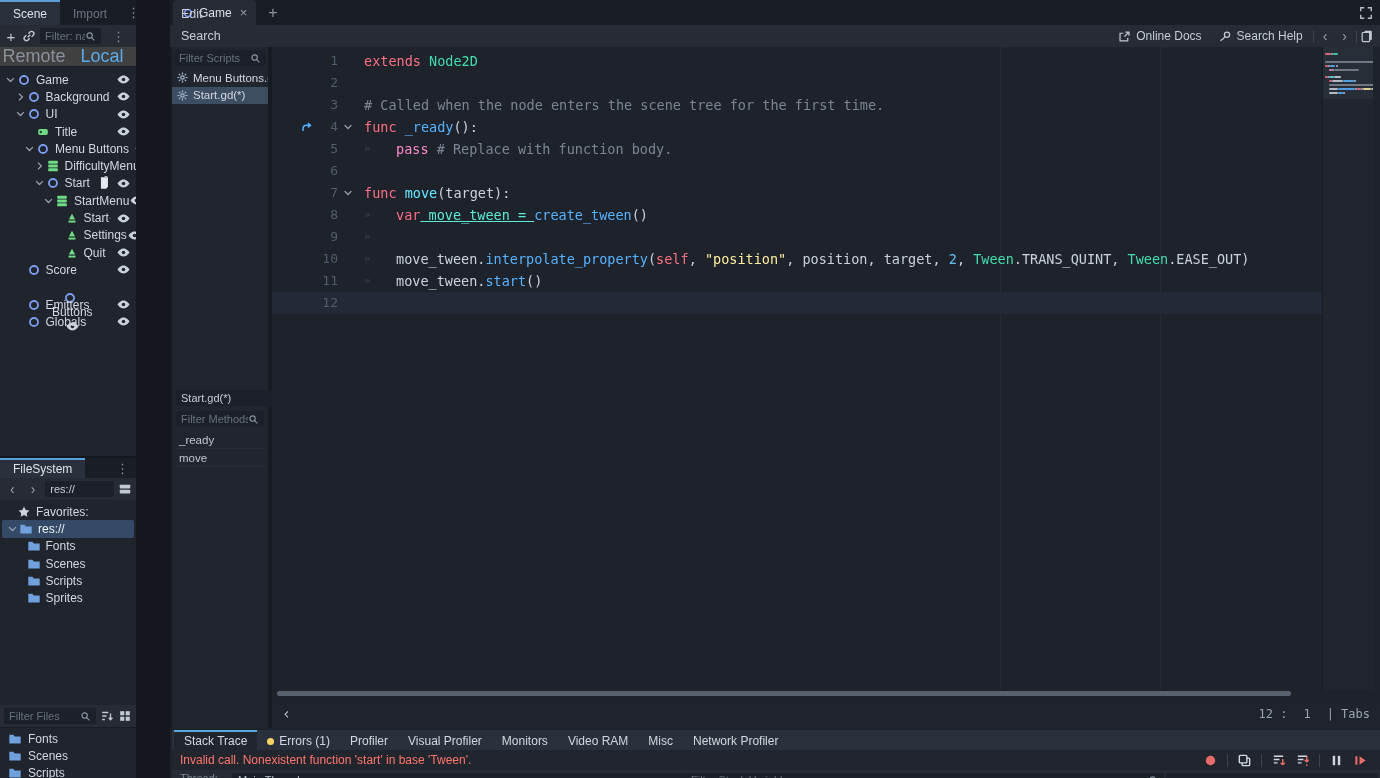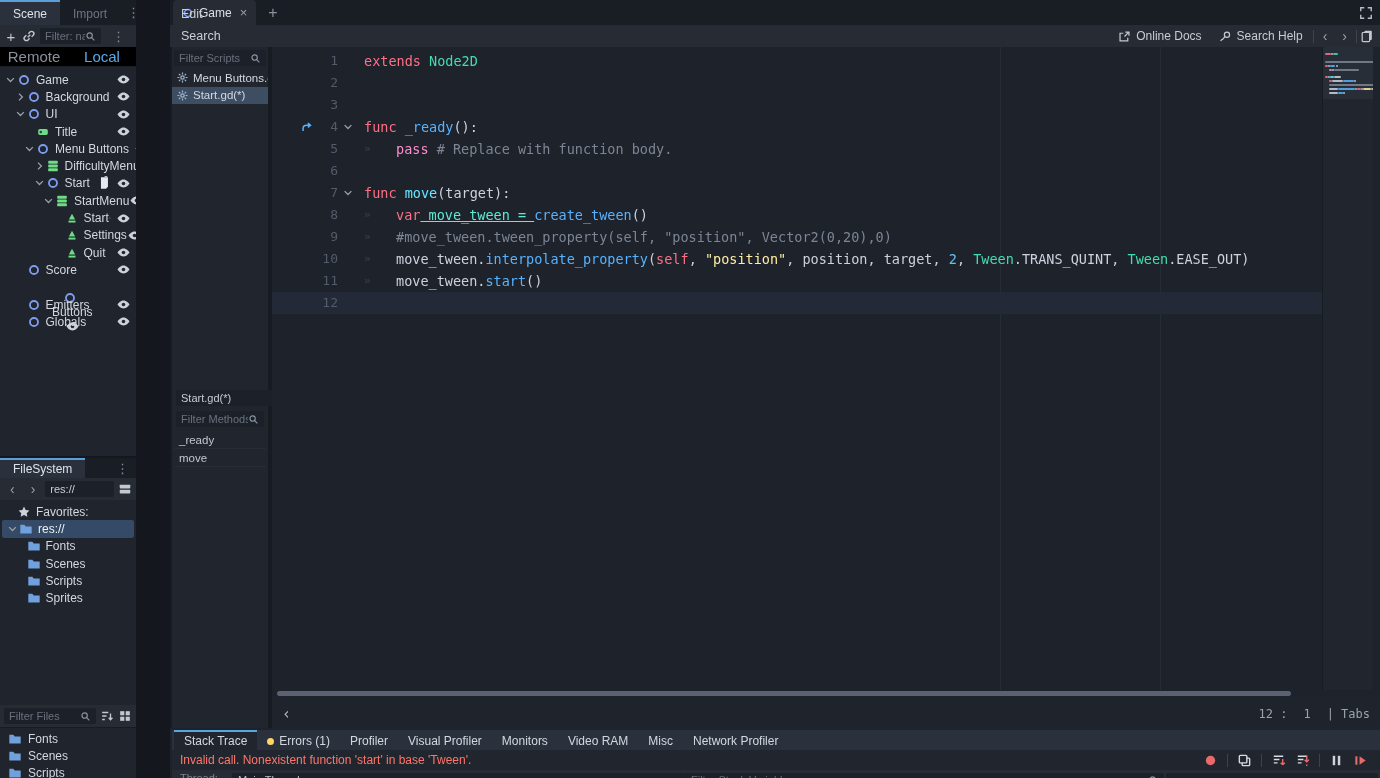--- a/index.html
+++ b/index.html
@@ -19,21 +19,21 @@
   .dots{color:#8a919d;font-size:13px;margin-left:auto;align-self:center;padding:0 7px}
 
   .dock-toolbar{height:22px;background:#262b34;display:flex;align-items:center;gap:4px;padding:0 4px;flex:none}
   .tbico{color:#c3c9d3;font-size:15px;line-height:15px;width:14px;text-align:center;flex:none}
   .icobox{width:14px;height:14px;flex:none;display:flex}
   .filter-box{flex:1;display:flex;align-items:center;background:#1c2129;border-radius:2px;height:16px;padding:0 5px;min-width:0}
   .filter-box input{flex:1;min-width:0;background:none;border:none;outline:none;color:#c6ccd6;font-size:11px;padding:0}
   .filter-box input::placeholder{color:#69707d}
   .inico{width:11px;height:11px;flex:none;display:flex}
 
-  .remote-local{height:19px;display:flex;background:#000000;border-bottom:1px solid #191d24;font-size:15px;flex:none}
+  .remote-local{height:19px;display:flex;background:#404040;border-bottom:1px solid #191d24;font-size:18px;flex:none}
   .rl{flex:1;display:flex;align-items:center;justify-content:center;color:#8a919d}
   .rl.local{color:#5aa9e8}
 
   #scene-tree{flex:1;padding-top:4px;font-size:12px;overflow:hidden}
   .trow{display:flex;align-items:center;height:17.3px;padding-right:5px}
   .trow.sel{background:#354a66;border-radius:2px;margin:0 2px}
   .texp{width:13px;height:12px;flex:none;display:flex}
   .tico{width:14px;height:14px;flex:none;margin-right:5px;display:flex}
   .tlabel{color:#d3d8e0;white-space:nowrap}
   .trow.sel .tlabel{color:#eef1f5}
@@ -703,33 +703,33 @@
         </div>
       </div>
 
       <div id="code-editor">
         <div class="guide g1"></div>
         <div class="guide g2"></div>
         <div id="curline"></div>
         <div id="code-lines">
             <div class="cline"><div class="gut"><div class="gnum">1</div></div><span><span style="color: rgb(255, 112, 133);">extends</span><span style="color: rgb(204, 210, 221);"> </span><span style="color: rgb(69, 220, 173);">Node2D</span></span></div>
             <div class="cline"><div class="gut"><div class="gnum">2</div></div><span></span></div>
-            <div class="cline"><div class="gut"><div class="gnum">3</div></div></div>
+            <div class="cline"><div class="gut"><div class="gnum">3</div></div><span><span style="color: rgb(125, 133, 148);"># Called when the node enters the scene tree for the first time.</span></span></div>
             <div class="cline"><div class="gut"><div class="govr"><svg viewBox="0 0 16 16" fill="none" stroke="#57b3ff" stroke-width="1.7">
                     <path d="M3.5 12.5V9.8C3.5 7.6 5.3 6 7.5 6h4M9 3.5 12 6 9 8.5"></path>
                   </svg></div><div class="gnum">4</div><div class="gfold"><svg viewBox="0 0 16 16" fill="none" stroke="#98a0ac" stroke-width="1.8">
                     <path d="M3.5 5.5 8 10l4.5-4.5"></path>
                   </svg></div></div><span><span style="color: rgb(255, 112, 133);">func</span><span style="color: rgb(204, 210, 221);"> </span><span style="color: rgb(87, 179, 255);">_ready</span><span style="color: rgb(204, 210, 221);">():</span></span></div>
             <div class="cline"><div class="gut"><div class="gnum">5</div></div><div class="gind">»</div><span><span style="color: rgb(255, 140, 204);">pass</span><span style="color: rgb(204, 210, 221);"> </span><span style="color: rgb(125, 133, 148);"># Replace with function body.</span></span></div>
             <div class="cline"><div class="gut"><div class="gnum">6</div></div><span></span></div>
             <div class="cline"><div class="gut"><div class="gnum">7</div><div class="gfold"><svg viewBox="0 0 16 16" fill="none" stroke="#98a0ac" stroke-width="1.8">
                     <path d="M3.5 5.5 8 10l4.5-4.5"></path>
                   </svg></div></div><span><span style="color: rgb(255, 112, 133);">func</span><span style="color: rgb(204, 210, 221);"> </span><span style="color: rgb(102, 230, 255);">move</span><span style="color: rgb(204, 210, 221);">(target):</span></span></div>
             <div class="cline"><div class="gut"><div class="gnum">8</div></div><div class="gind">»</div><span><span style="color: rgb(255, 112, 133);">var</span><span style="color: #5eead4; text-decoration: underline;"> move_tween = </span><span style="color: rgb(87, 179, 255);">create_tween</span><span style="color: rgb(204, 210, 221);">()</span></span></div>
-            <div class="cline"><div class="gut"><div class="gnum">9</div></div><div class="gind">»</div><span><span style="color: rgb(125, 133, 148);">#move_tween.tween_property(self, "position", Vector2(0,20),0)</span></span></div>
+            <div class="cline"><div class="gut"><div class="gnum">9</div></div><div class="gind">»</div></div>
             <div class="cline"><div class="gut"><div class="gnum">10</div></div><div class="gind">»</div><span><span style="color: rgb(204, 210, 221);">move_tween.</span><span style="color: rgb(87, 179, 255);">interpolate_property</span><span style="color: rgb(204, 210, 221);">(</span><span style="color: rgb(255, 112, 133);">self</span><span style="color: rgb(204, 210, 221);">, </span><span style="color: rgb(255, 237, 161);">"position"</span><span style="color: rgb(204, 210, 221);">, position, target, </span><span style="color: rgb(99, 193, 245);">2</span><span style="color: rgb(204, 210, 221);">, </span><span style="color: rgb(69, 220, 173);">Tween</span><span style="color: rgb(204, 210, 221);">.TRANS_QUINT, </span><span style="color: rgb(69, 220, 173);">Tween</span><span style="color: rgb(204, 210, 221);">.EASE_OUT)</span></span></div>
             <div class="cline"><div class="gut"><div class="gnum">11</div></div><div class="gind">»</div><span><span style="color: rgb(204, 210, 221);">move_tween.</span><span style="color: rgb(87, 179, 255);">start</span><span style="color: rgb(204, 210, 221);">()</span></span></div>
             <div class="cline cur"><div class="gut"><div class="gnum">12</div></div><span></span></div>
           </div>
         <div id="minimap">
           <div class="mviewport"></div>
           <div id="mlines">
               <div class="mseg" style="left: 2px; top: 6px; width: 5.95px; background: rgb(255, 112, 133);"></div>
               <div class="mseg" style="left: 7.95px; top: 6px; width: 2px; background: rgb(204, 210, 221);"></div>
               <div class="mseg" style="left: 9.95px; top: 6px; width: 5.1px; background: rgb(69, 220, 173);"></div>

